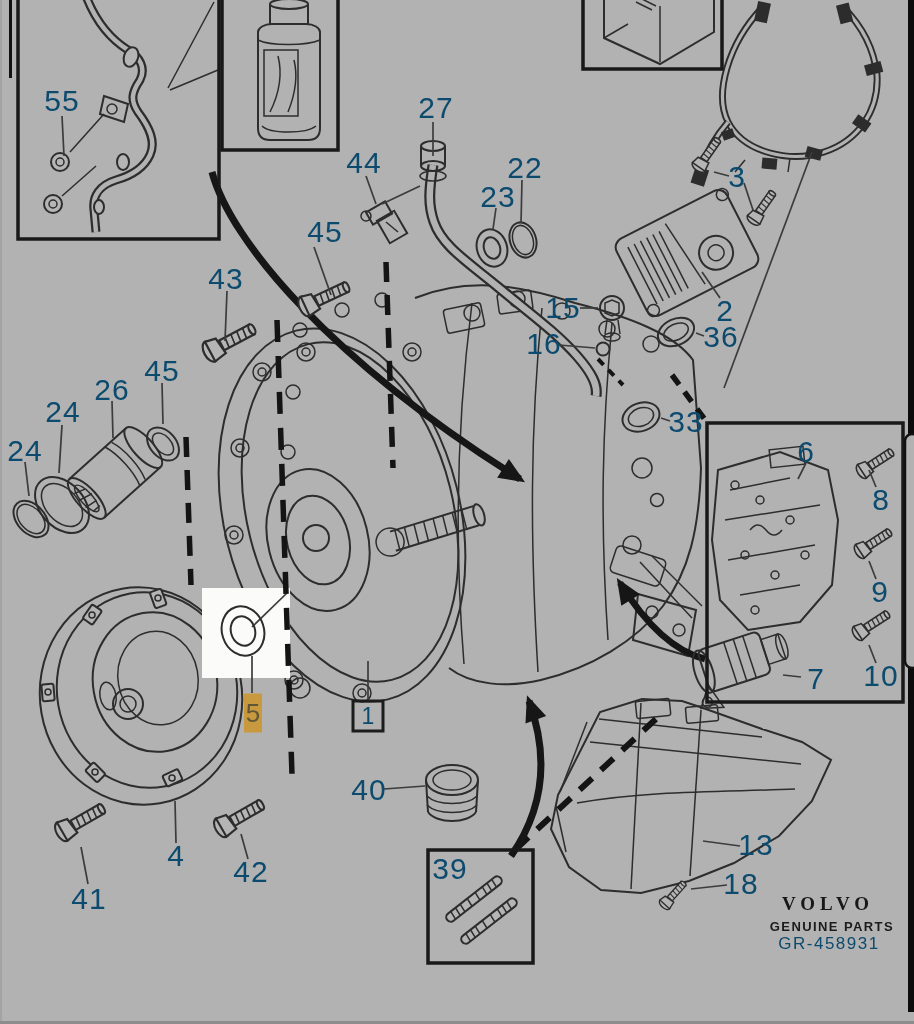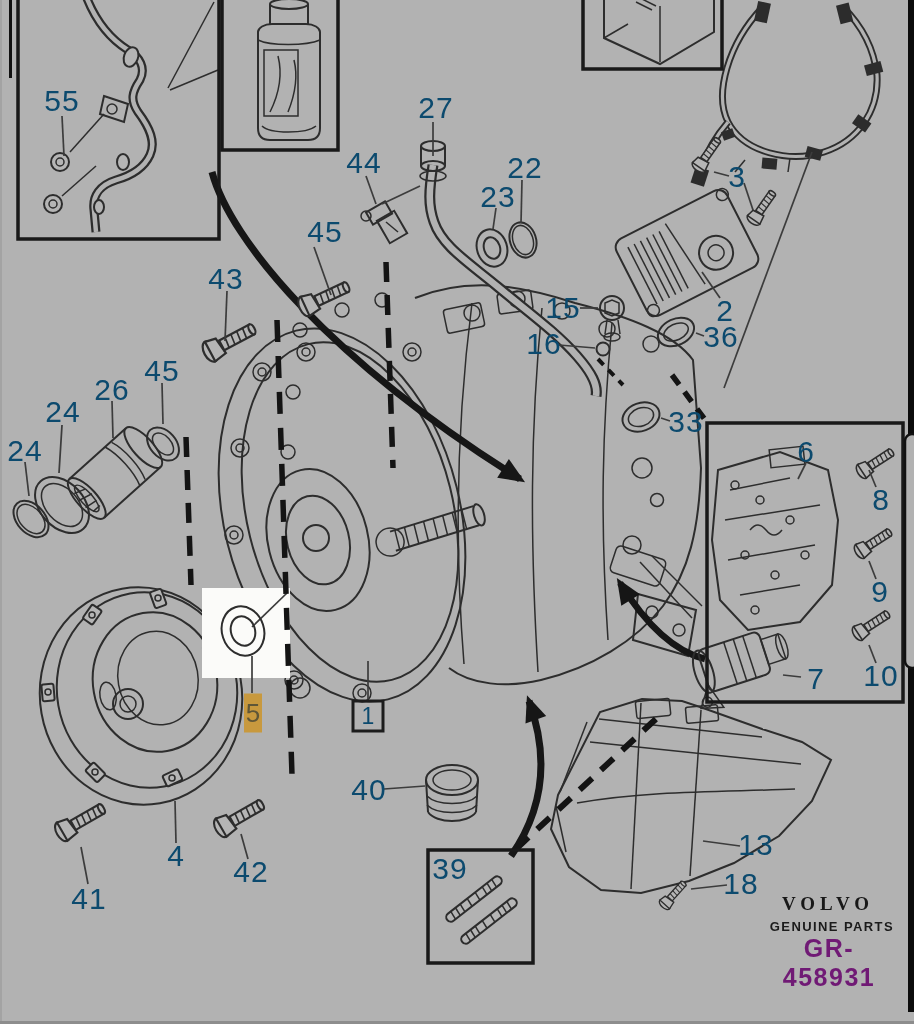--- a/index.html
+++ b/index.html
@@ -41,21 +41,21 @@
     position:absolute;left:762px;top:893px;width:132px;text-align:center;
     font-family:"Liberation Serif", serif;font-weight:bold;
     font-size:19px;letter-spacing:5px;color:#181818;
   }
   .footer-tagline{
     position:absolute;left:762px;top:919px;width:132px;text-align:right;
     font-weight:bold;font-size:13px;letter-spacing:1.4px;color:#1b1b1b;
   }
   .footer-doc{
     position:absolute;left:758px;top:934px;width:142px;text-align:center;
-    font-size:25px;letter-spacing:1.5px;color:#701a75;font-weight:bold;
+    font-size:17px;letter-spacing:1.5px;color:#0c4a6e;
   }
 </style>
 </head>
 <body>
 
 <div id="stage">
 
 <svg id="artwork" width="914" height="1024" viewBox="0 0 914 1024">
   <defs>
     <marker id="ah" markerUnits="userSpaceOnUse" markerWidth="30" markerHeight="26" refX="22" refY="13" orient="auto">

